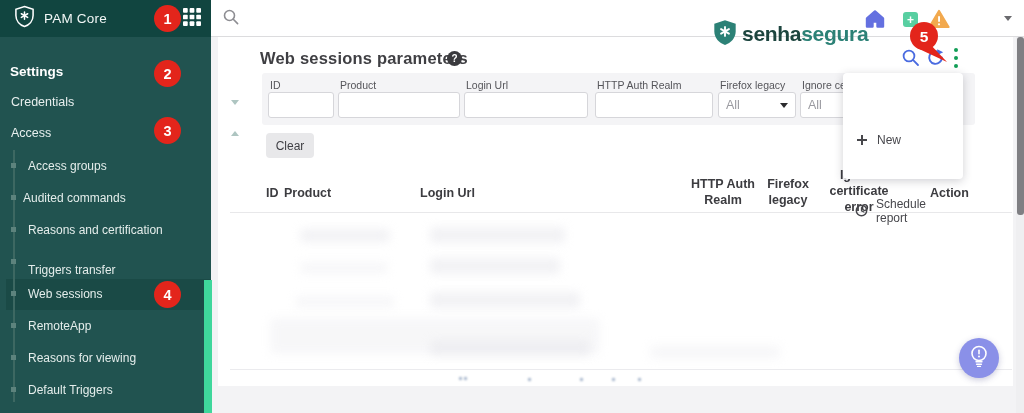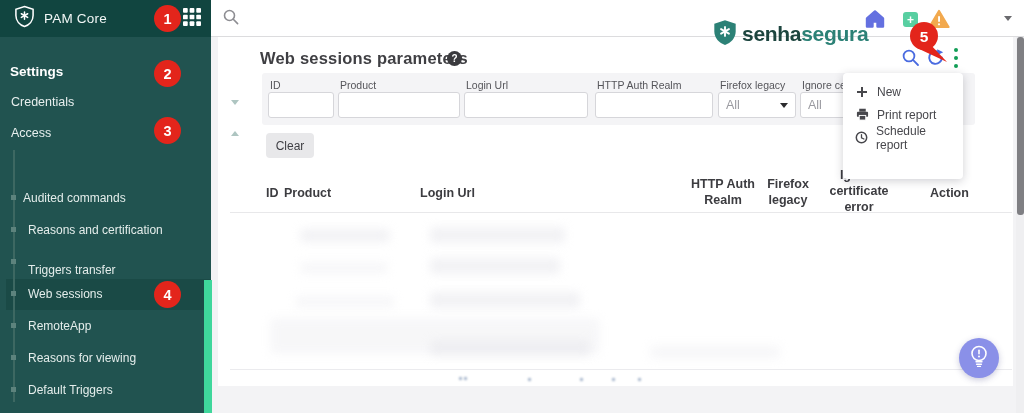--- a/index.html
+++ b/index.html
@@ -63,21 +63,21 @@
   .th-rule { left:230px; top:212px; width:782px; height:1px; background:#e8e8ea; z-index:4; }
 
   
   .blob { position:absolute; background:#e7e7ec; border-radius:4px; filter:blur(5px); opacity:.55; z-index:3; }
   .blob.light { opacity:.32; }
   .pag-dot { position:absolute; width:3px; height:3px; background:#9fb0c8; border-radius:1px; filter:blur(1px); z-index:3; }
   .table-bottom-rule { left:230px; top:369px; width:782px; height:1px; background:#ebebee; z-index:3; }
 
   
   .menu { left:843px; top:73px; width:120px; height:106px; background:#ffffff; border-radius:4px; box-shadow:0 2px 10px rgba(40,40,60,.22); z-index:30; padding:7px 0; }
-  .menu-item { height:23px; display:flex; align-items:center; padding:0 12px; font-size:12px; color:#47474c; cursor:pointer; }
+  .menu-item { height:23px; display:flex; align-items:center; padding:0 12px; font-size:12px; color:#47474c; cursor:pointer;margin-top:48px; }
   .menu-item .mi-icon { width:14px; height:14px; margin-right:8px; display:flex; align-items:center; justify-content:center; }
 
   
   .scroll-track { left:1016px; top:37px; width:8px; height:376px; background:#efeff1; z-index:25; }
   .scroll-thumb { left:1017px; top:37px; width:7px; height:178px; background:#7f7f83; border-radius:3px; z-index:26; }
   .fab { left:959px; top:338px; width:40px; height:40px; border-radius:50%; background:#8a90e8; display:flex; align-items:center; justify-content:center; z-index:28; box-shadow:0 2px 6px rgba(80,80,140,.3); cursor:pointer; }
   .badge5-svg { left:898px; top:20px; z-index:31; }
 </style>
 </head>
 <body>
@@ -117,20 +117,24 @@
 
   <div class="abs sb-group" style="top:87px;">
     <span>Credentials</span>
     <span class="sb-caret caret-down"></span>
   </div>
   <div class="abs sb-group" style="top:118px;">
     <span>Access</span>
     <span class="sb-caret caret-up"></span>
   </div>
 
+  <div class="abs sb-item" style="top:151px;">
+      <span class="sb-bullet"></span>
+      <span>Access groups</span>
+    </div>
   <div class="abs sb-item" style="top:183px;padding-left:23px;">
       <span class="sb-bullet"></span>
       <span>Audited commands</span>
     </div>
   <div class="abs sb-item" style="top:215px;">
       <span class="sb-bullet"></span>
       <span>Reasons and certification</span>
     </div>
   <div class="abs sb-item" style="top:247px;align-items:flex-end;">
       <span class="sb-bullet"></span>
@@ -268,30 +272,20 @@
       <svg width="12" height="12" viewBox="0 0 12 12">
           <line x1="6" y1="1" x2="6" y2="11" stroke="#47474c" stroke-width="2"></line>
           <line x1="1" y1="6" x2="11" y2="6" stroke="#47474c" stroke-width="2"></line>
         </svg>
     </span>
     <span>New</span>
   </div>
   <div class="menu-item">
     <span class="mi-icon">
       <svg width="13" height="13" viewBox="0 0 14 14">
-          <rect x="3.5" y="0.8" width="7" height="3.2" fill="#47474c"></rect>
-          <rect x="1" y="4" width="12" height="5.5" rx="1" fill="#47474c"></rect>
-          <rect x="3.5" y="8" width="7" height="5" fill="#47474c" stroke="#ffffff" stroke-width="1"></rect>
-        </svg>
-    </span>
-    <span>Print report</span>
-  </div>
-  <div class="menu-item">
-    <span class="mi-icon">
-      <svg width="13" height="13" viewBox="0 0 14 14">
           <circle cx="7" cy="7" r="5.6" stroke="#47474c" stroke-width="1.6" fill="none"></circle>
           <polyline points="7,3.8 7,7.3 9.6,8.6" stroke="#47474c" stroke-width="1.4" fill="none" stroke-linecap="round"></polyline>
         </svg>
     </span>
     <span>Schedule report</span>
   </div>
 </div>
 
 <div class="abs badge" style="left:154px; top:5px;">1</div>
 <div class="abs badge" style="left:154px; top:60px;">2</div>

